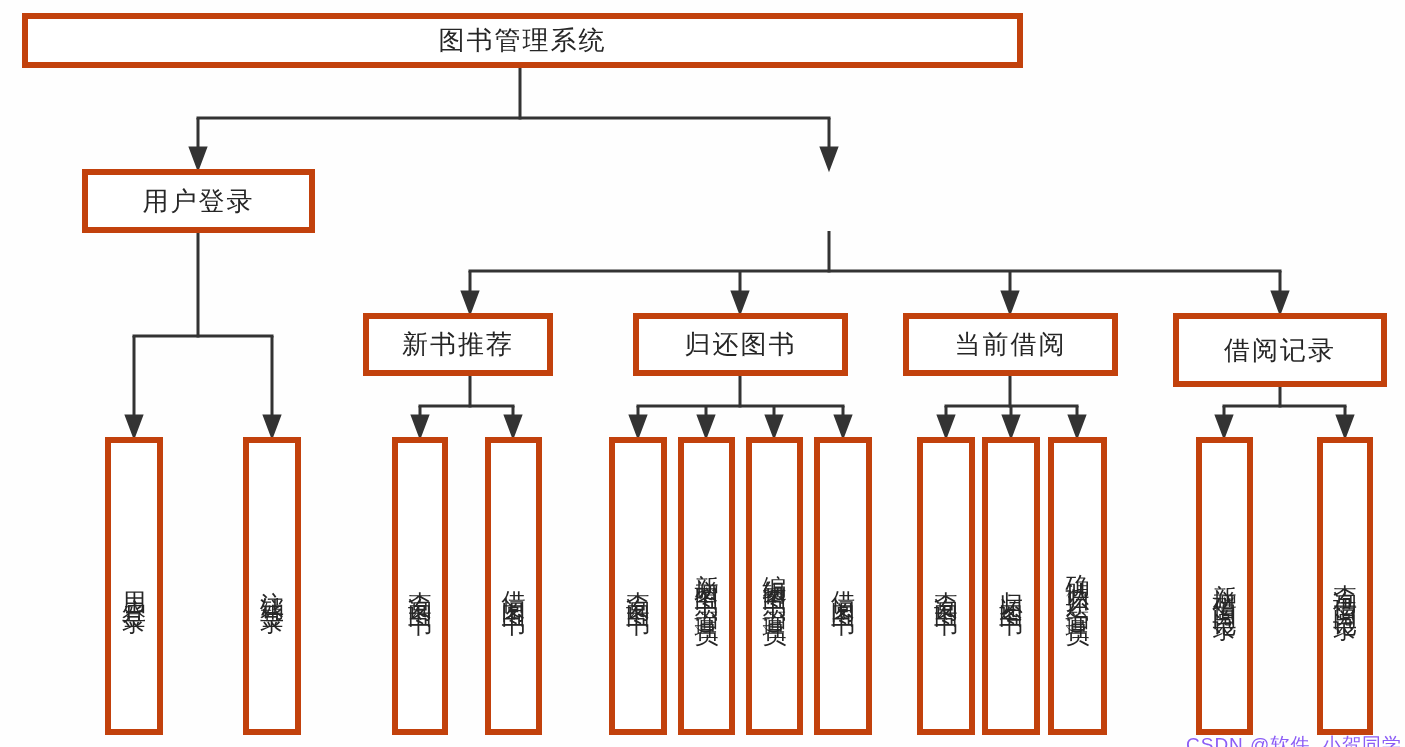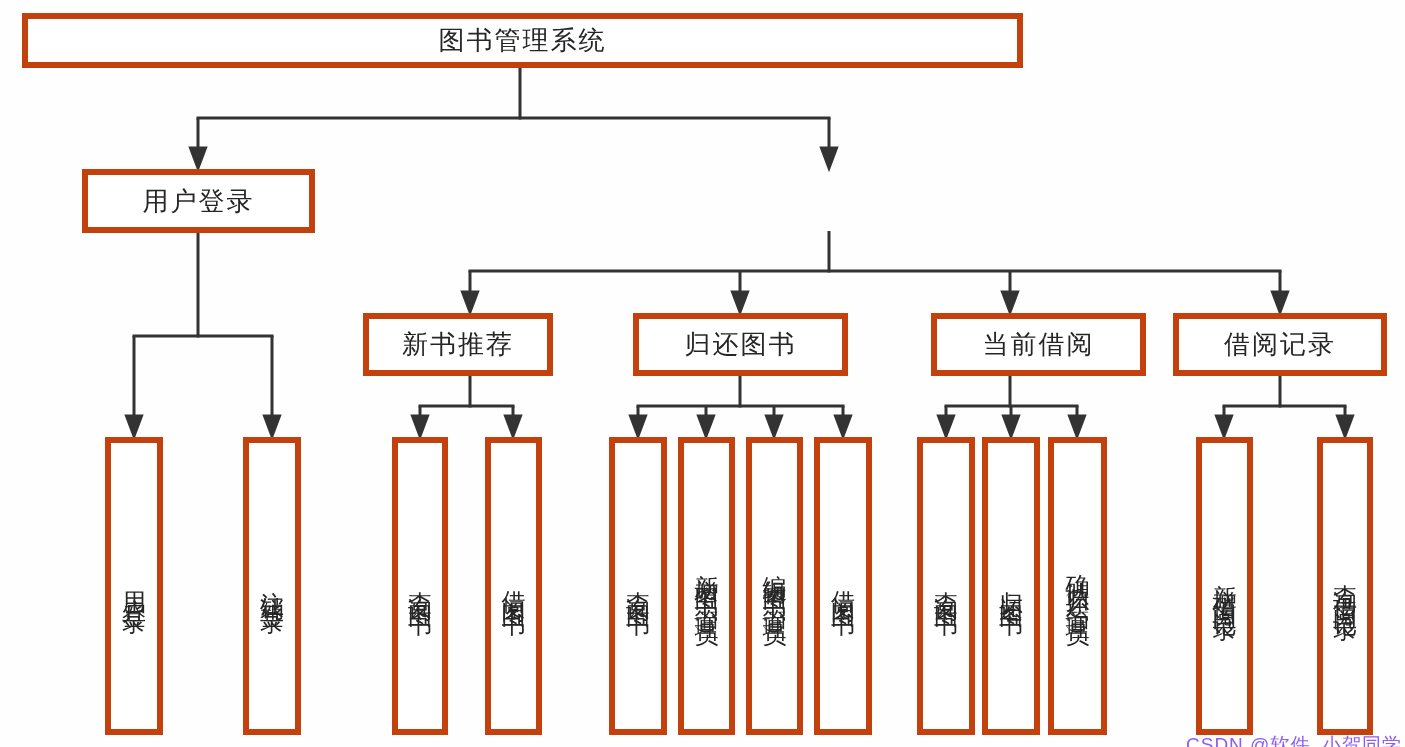--- a/index.html
+++ b/index.html
@@ -133,22 +133,22 @@
       </g>
     </g>
   </svg>
 
   <div class="box hbox" style="left:22px; top:13px; width:1001px; height:55px;">图书管理系统</div>
 
   <div class="box hbox" style="left:82px; top:169px; width:233px; height:64px;">用户登录</div>
 
   <div class="box hbox" style="left:363px; top:313px; width:190px; height:63px;">新书推荐</div>
   <div class="box hbox" style="left:633px; top:313px; width:215px; height:63px;">归还图书</div>
-  <div class="box hbox" style="left:903px; top:313px; width:215px; height:63px;margin-left:28px;">当前借阅</div>
-  <div class="box hbox" style="left:1173px; top:313px; width:214px; height:63px;">借阅记录</div>
+  <div class="box hbox" style="left:903px; top:313px; width:215px; height:63px;">当前借阅</div>
+  <div class="box hbox" style="left:1173px; top:313px; width:214px; height:74px;">借阅记录</div>
 
   <div class="box vbox" style="left:105px; top:437px; width:58px; height:298px;">用户登录</div>
   <div class="box vbox" style="left:243px; top:437px; width:58px; height:298px;">注销登录</div>
 
   <div class="box vbox" style="left:392px; top:437px; width:56px; height:298px;">查询图书</div>
   <div class="box vbox" style="left:485px; top:437px; width:57px; height:298px;">借阅图书</div>
 
   <div class="box vbox" style="left:609px; top:437px; width:58px; height:298px;">查询图书</div>
   <div class="box vbox" style="left:678px; top:437px; width:57px; height:298px;">新增图书（管理员）</div>
   <div class="box vbox" style="left:746px; top:437px; width:57px; height:298px;">编辑图书（管理员）</div>

